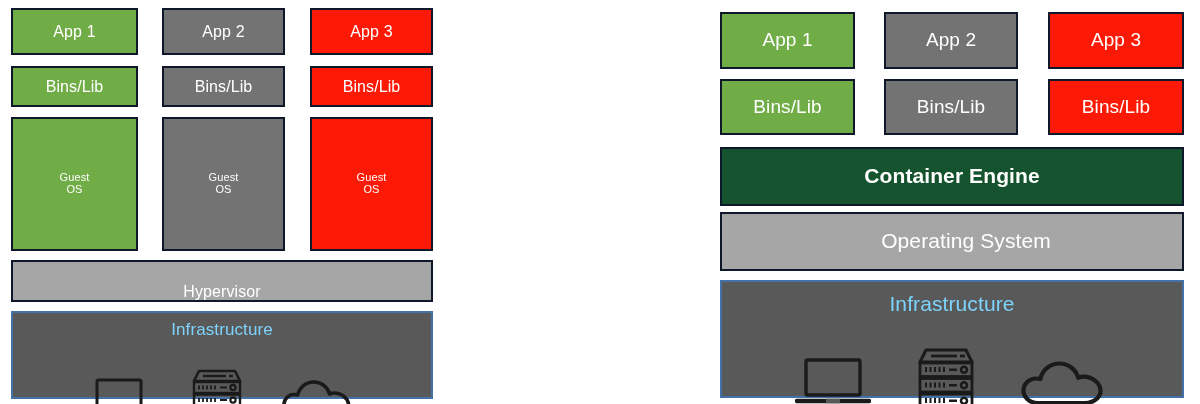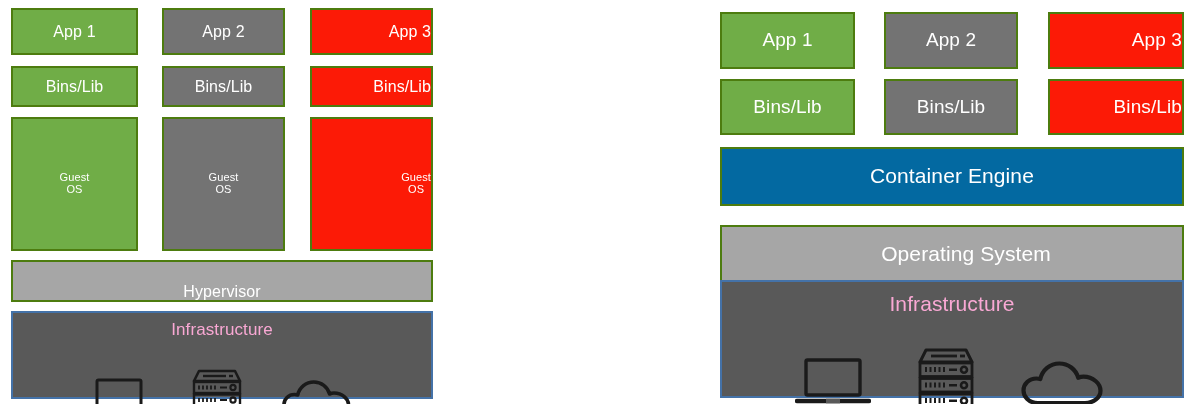--- a/index.html
+++ b/index.html
@@ -17,34 +17,34 @@
     position: relative;
     width: 1200px;
     height: 404px;
     background: #ffffff;
   }
 
   
   .blk {
     position: absolute;
     box-sizing: border-box;
-    border: 2px solid #4d7c0f;
+    border: 2px solid #0f172a;
     color: #ffffff;
     display: flex;
     align-items: center;
     justify-content: center;
     text-align: center;
     line-height: 1.08;
     white-space: pre-line;
     letter-spacing: .1px;
   }
   .green  { background: #70AD47; }
   .orange { background: #737373; }
-  .red    { background: #FC1A06; justify-content: flex-end; }
-  .blue   { background: #0369a1; }
+  .red    { background: #FC1A06; }
+  .blue   { background: #14532d; font-weight: bold; }
   .gray   { background: #A6A6A6; }
   .dark   { background: #595959; border-color: #4472A8; }
 
   
   .vm .app-txt   { font-size: 16px; }
   .vm .bins-txt  { font-size: 16px; }
   .vm .guest-txt { font-size: 11px; }
   .vm .wide-txt  { font-size: 16px; align-items: flex-end; }
   .vm .infra-txt { font-size: 17px; }
 
@@ -53,21 +53,21 @@
   .ct .bins-txt  { font-size: 19px; }
   .ct .wide-txt  { font-size: 21px; }
   .ct .infra-txt { font-size: 21px; }
 
   
   .stack-label {
     position: absolute;
     left: 0;
     right: 0;
     text-align: center;
-    color: #f9a8d4;
+    color: #7dd3fc;
   }
   .icons-row {
     position: absolute;
     left: 0;
     right: 0;
     display: flex;
     align-items: flex-end;
     justify-content: center;
   }
   .icons-row .ic { display: block; }
@@ -183,21 +183,21 @@
       <span>App 3</span>
     </div>
     <div class="blk red bins-txt" style="left:1048px; top:79px; width:136px; height:56px;">
       <span>Bins/Lib</span>
     </div>
 
     <div class="blk blue wide-txt" style="left:720px; top:147px; width:464px; height:59px;">
       <span>Container Engine</span>
     </div>
 
-    <div class="blk gray wide-txt" style="left:720px; top:225px; width:464px; height:59px;padding-left:28px;">
+    <div class="blk gray wide-txt" style="left:720px; top:212px; width:464px; height:59px;padding-left:28px;">
       <span>Operating System</span>
     </div>
 
     <div class="blk dark" style="left:720px; top:280px; width:464px; height:118px; display:block;">
       <div class="stack-label infra-txt" style="top:11px;">Infrastructure</div>
       <div class="icons-row" style="top:48px; gap:42px;">
         
         <span class="ic">
           <svg width="76" height="52" viewBox="0 0 76 52">
             <rect x="11" y="5" width="54" height="35" rx="1.5" fill="none" stroke="#1a1a1a" stroke-width="3.4"></rect>

